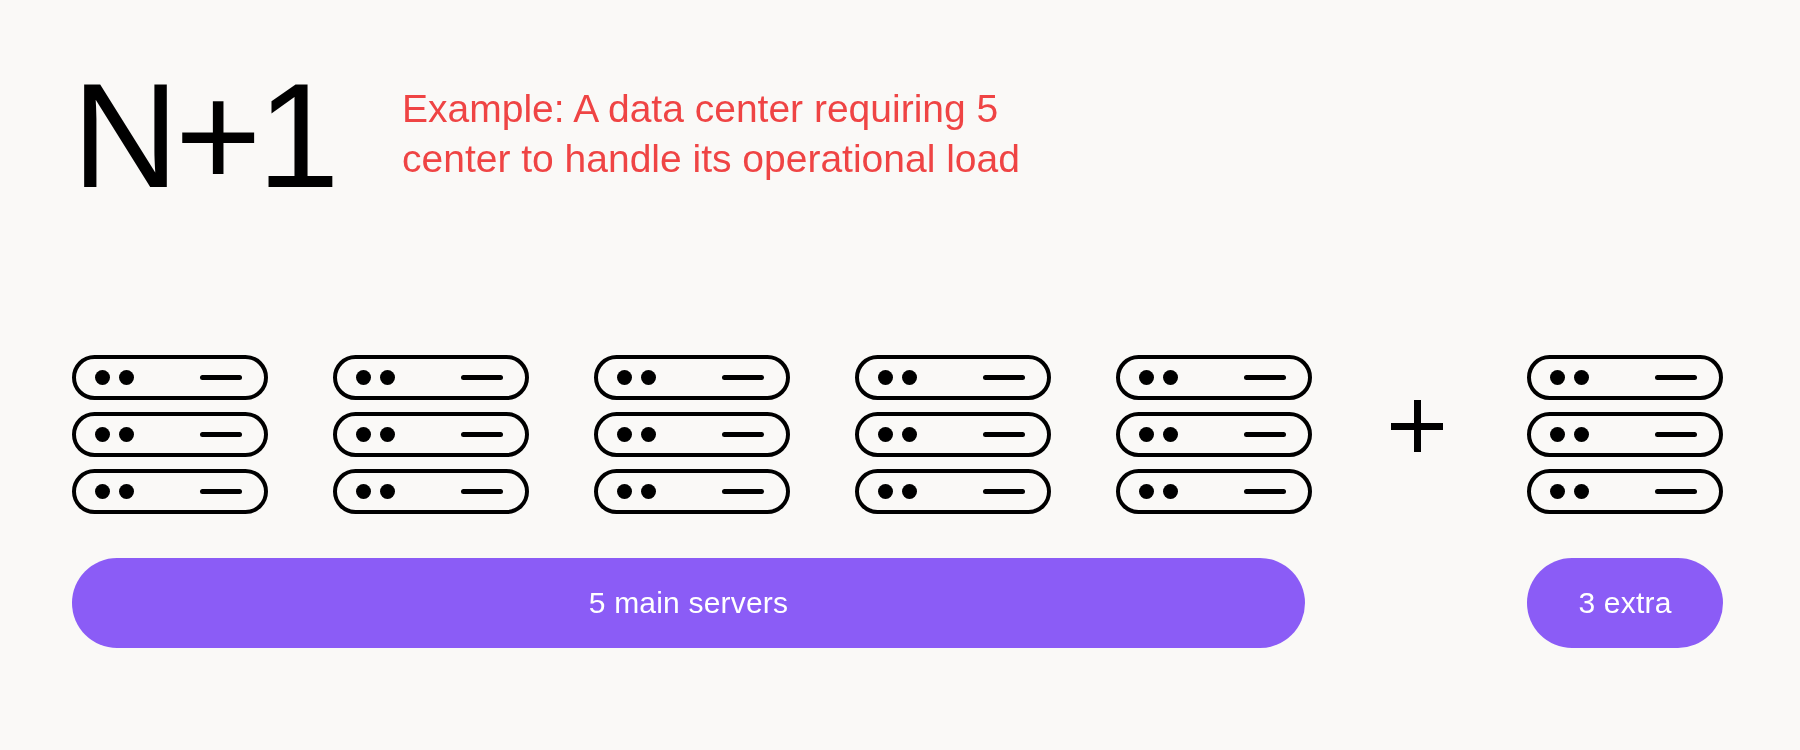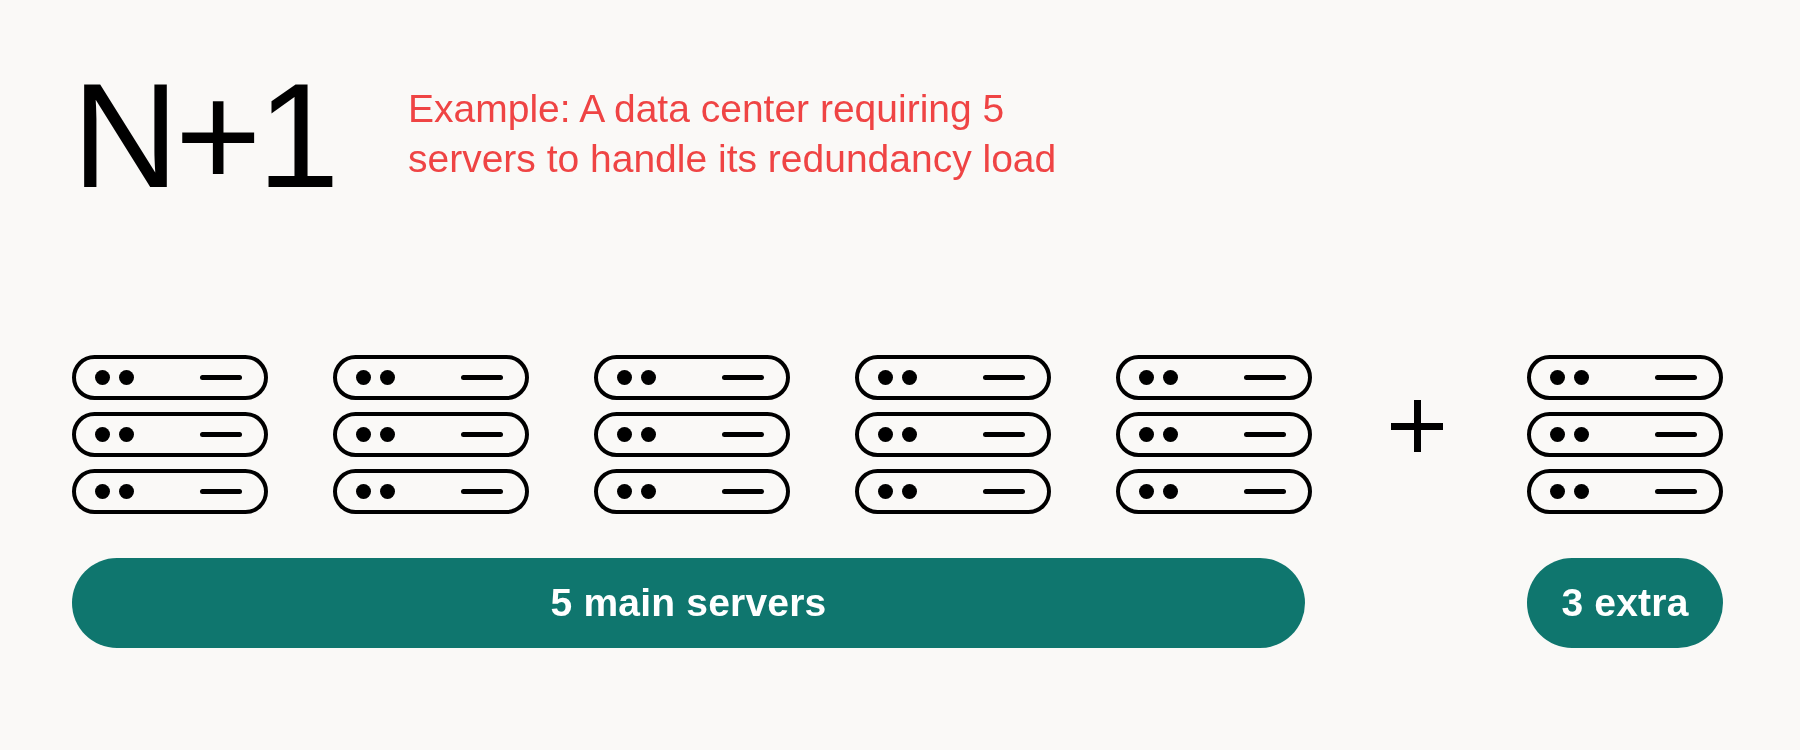--- a/index.html
+++ b/index.html
@@ -20,21 +20,21 @@
     background: #faf9f7;
   }
 
   
   .header {
     position: absolute;
     left: 72px;
     top: 56px;
     display: flex;
     align-items: flex-start;
-    gap: 6px;
+    gap: 0px;
   }
   .big-label {
     font-family: "Liberation Sans", sans-serif;
     font-size: 148px;
     line-height: 148px;
     font-weight: 400;
     color: #000000;
     letter-spacing: -4px;
     width: 330px;
     white-space: nowrap;
@@ -116,29 +116,29 @@
     width: 52px; height: 7px;
   }
   .plus::after {
     left: 22.5px; top: 0;
     width: 7px; height: 52px;
   }
 
   
   .pill {
     position: absolute;
-    background: #0f766e;
+    background: #8b5cf6;
     border-radius: 999px;
     display: flex;
     align-items: center;
     justify-content: center;
     color: #ffffff;
     font-family: "Liberation Sans", sans-serif;
-    font-weight: bold;
-    font-size: 39px;
+    font-weight: normal;
+    font-size: 30px;
     letter-spacing: 0.2px;
   }
   .pill-main {
     left: 72px;
     top: 558px;
     width: 1233px;
     height: 90px;
   }
   .pill-extra {
     left: 1527px;
@@ -149,21 +149,21 @@
 </style>
 </head>
 <body>
 
 <div id="root">
 
   <div class="header">
     <div class="big-label">N+1</div>
     <div class="desc">
       <span class="desc-line">Example: A data center requiring 5</span>
-      <span class="desc-line">servers to handle its redundancy load</span>
+      <span class="desc-line">center to handle its operational load</span>
     </div>
   </div>
 
   <div class="servers-row">
 
     <div class="group" style="left:72px">
       <div class="unit">
         <span class="dots">
             <span class="dot"></span>
             <span class="dot"></span>

